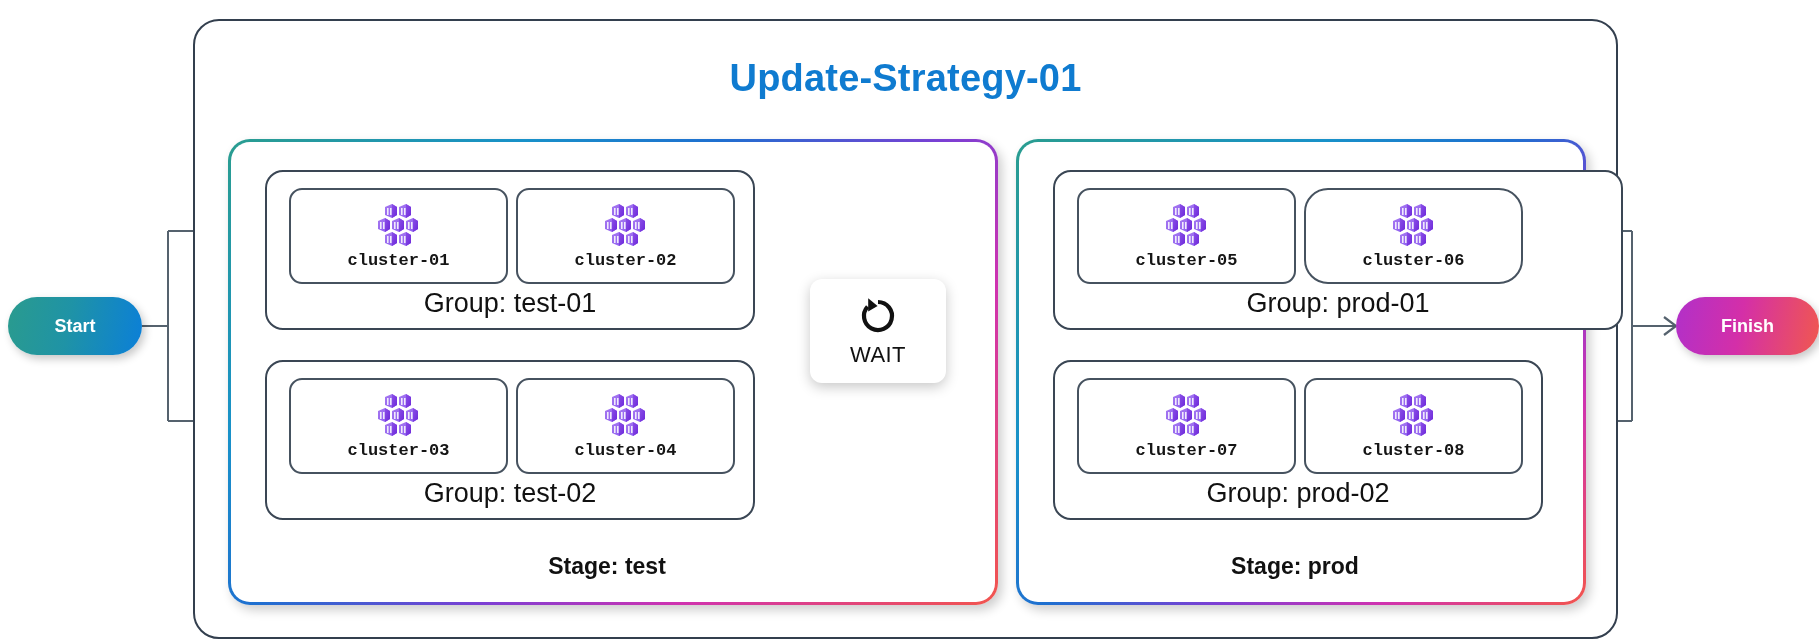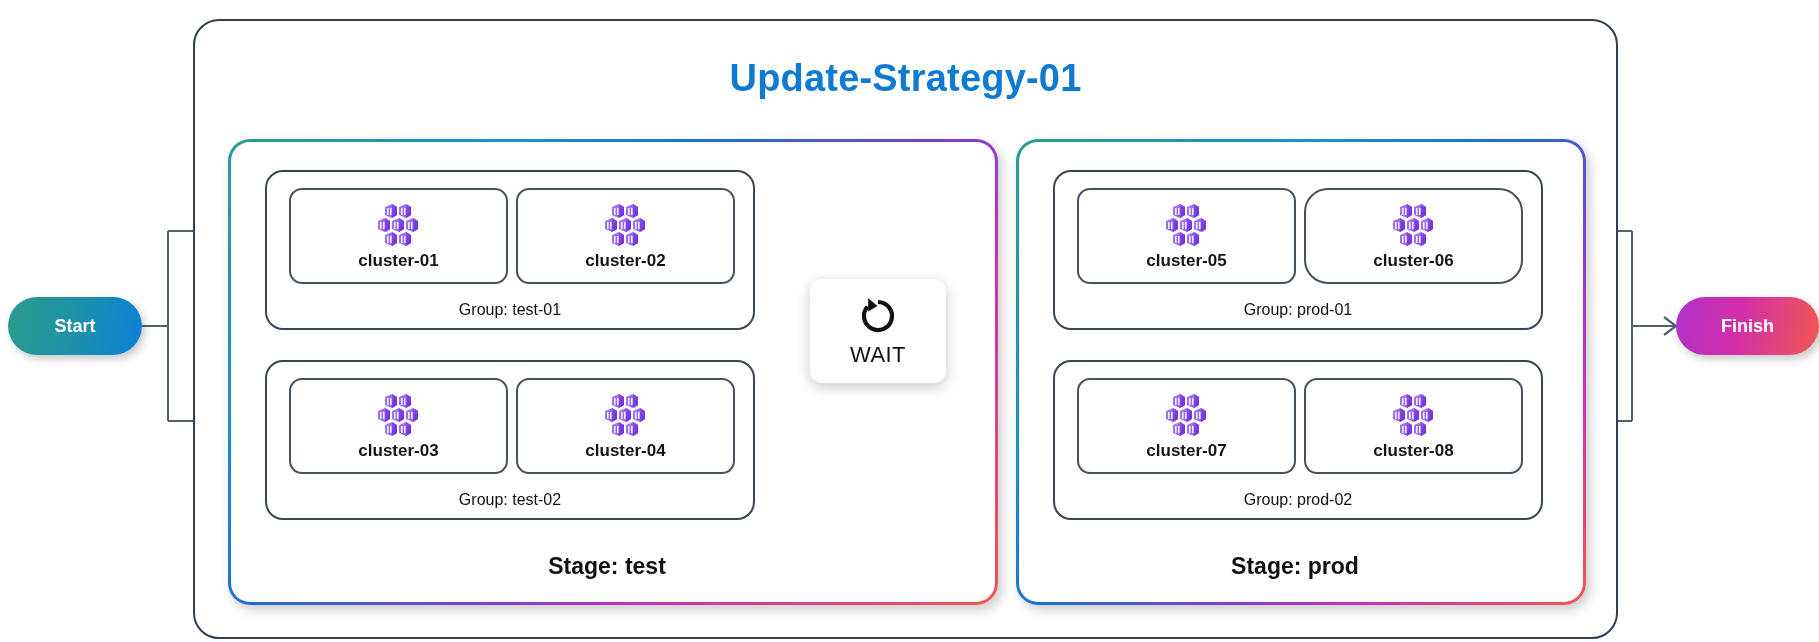--- a/index.html
+++ b/index.html
@@ -87,36 +87,37 @@
     position:absolute;
     border:2.2px solid #3a4654;
     border-radius:18px;
     background:#ffffff;
     box-sizing:border-box;
   }
   .group-label{
     position:absolute;
     left:0;right:0;bottom:9px;
     text-align:center;
-    font-size:16px;
+    font-size:27px;
     color:#111111;
   }
 
   
   .cluster{
     position:absolute;
     width:219px;height:96px;
     border:2px solid #46525f;
     border-radius:13px;
     background:#ffffff;
     box-sizing:border-box;
     display:flex;
     flex-direction:column;
     align-items:center;
     justify-content:center;
+    font-family:Liberation Mono, monospace;
   }
   .cluster-label{
     font-size:17px;
     font-weight:bold;
     color:#151515;
     margin-top:3px;
   }
   .cluster-icon{display:block;}
 
   
@@ -295,21 +296,21 @@
     <svg width="44" height="44" viewBox="0 0 44 44">
       <path d="M22,8 A14,14 0 1 1 11.6,12.6" fill="none" stroke="#111111" stroke-width="4.2" stroke-linecap="butt"></path>
       <polygon points="12.2,4.2 12.2,17.4 21.6,12.0" fill="#111111"></polygon>
     </svg>
     <div class="wait-label">WAIT</div>
   </div>
 
   <div class="stage" id="stage-prod">
     <div class="stage-inner">
 
-      <div class="group" style="left:34px;top:28px;width:490px;height:160px;padding-left:39px;">
+      <div class="group" style="left:34px;top:28px;width:570px;height:160px;padding-left:39px;">
         <div class="cluster" style="left:22px;top:16px;">
           <svg class="cluster-icon" width="52" height="46" viewBox="0 0 52 46">
               <use href="#cubeset"></use>
             </svg>
           <div class="cluster-label">cluster-05</div>
         </div>
         <div class="cluster" style="left:249px;top:16px;border-radius:24px;">
           <svg class="cluster-icon" width="52" height="46" viewBox="0 0 52 46">
               <use href="#cubeset"></use>
             </svg>

